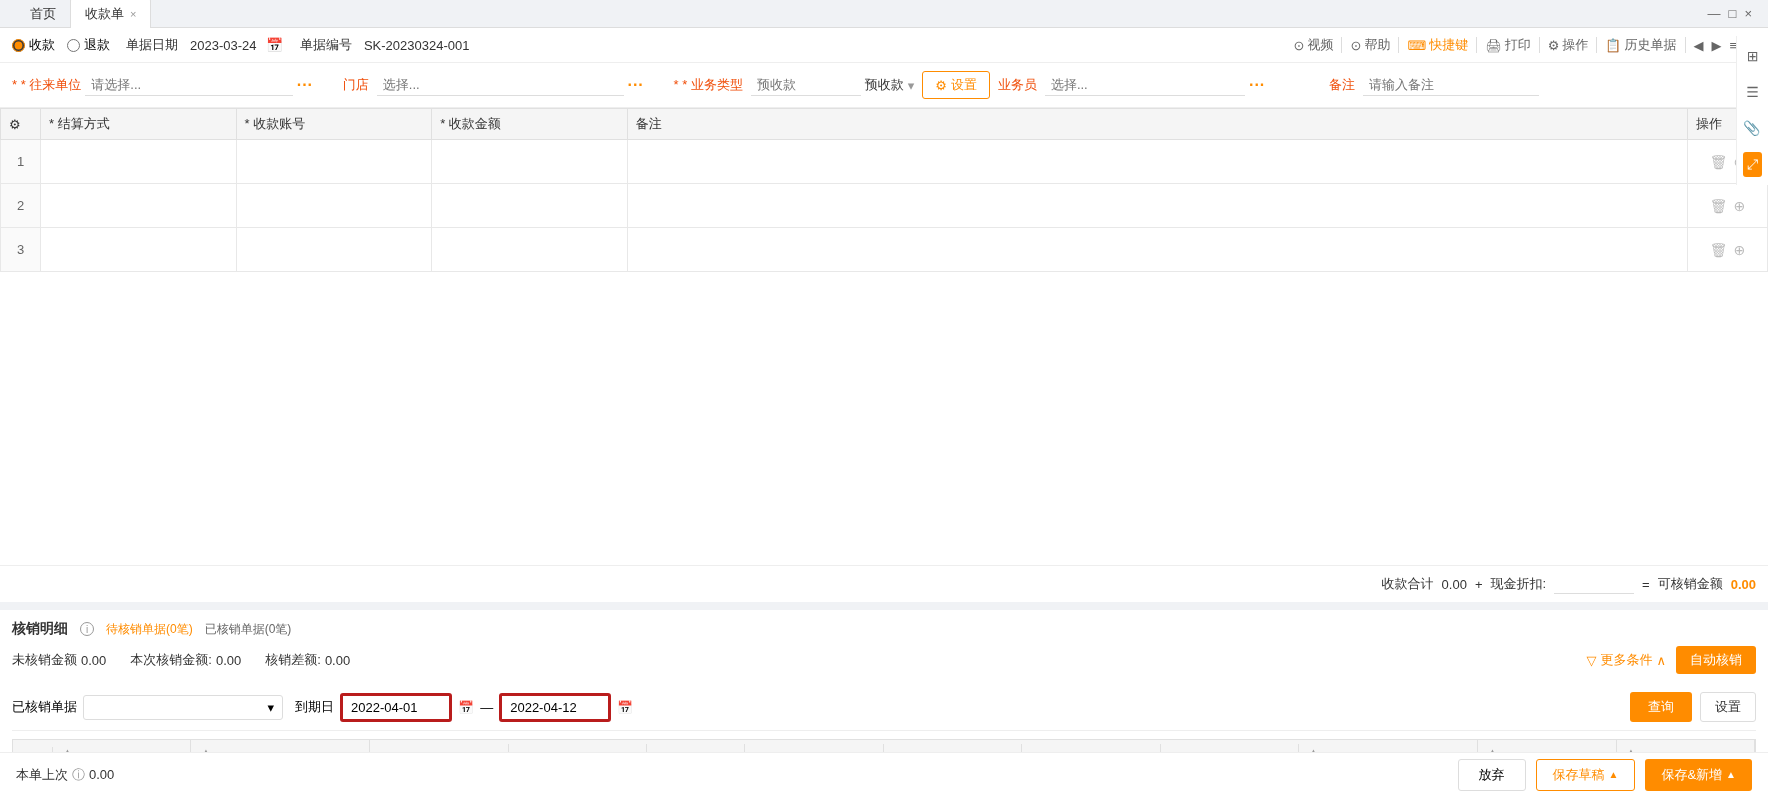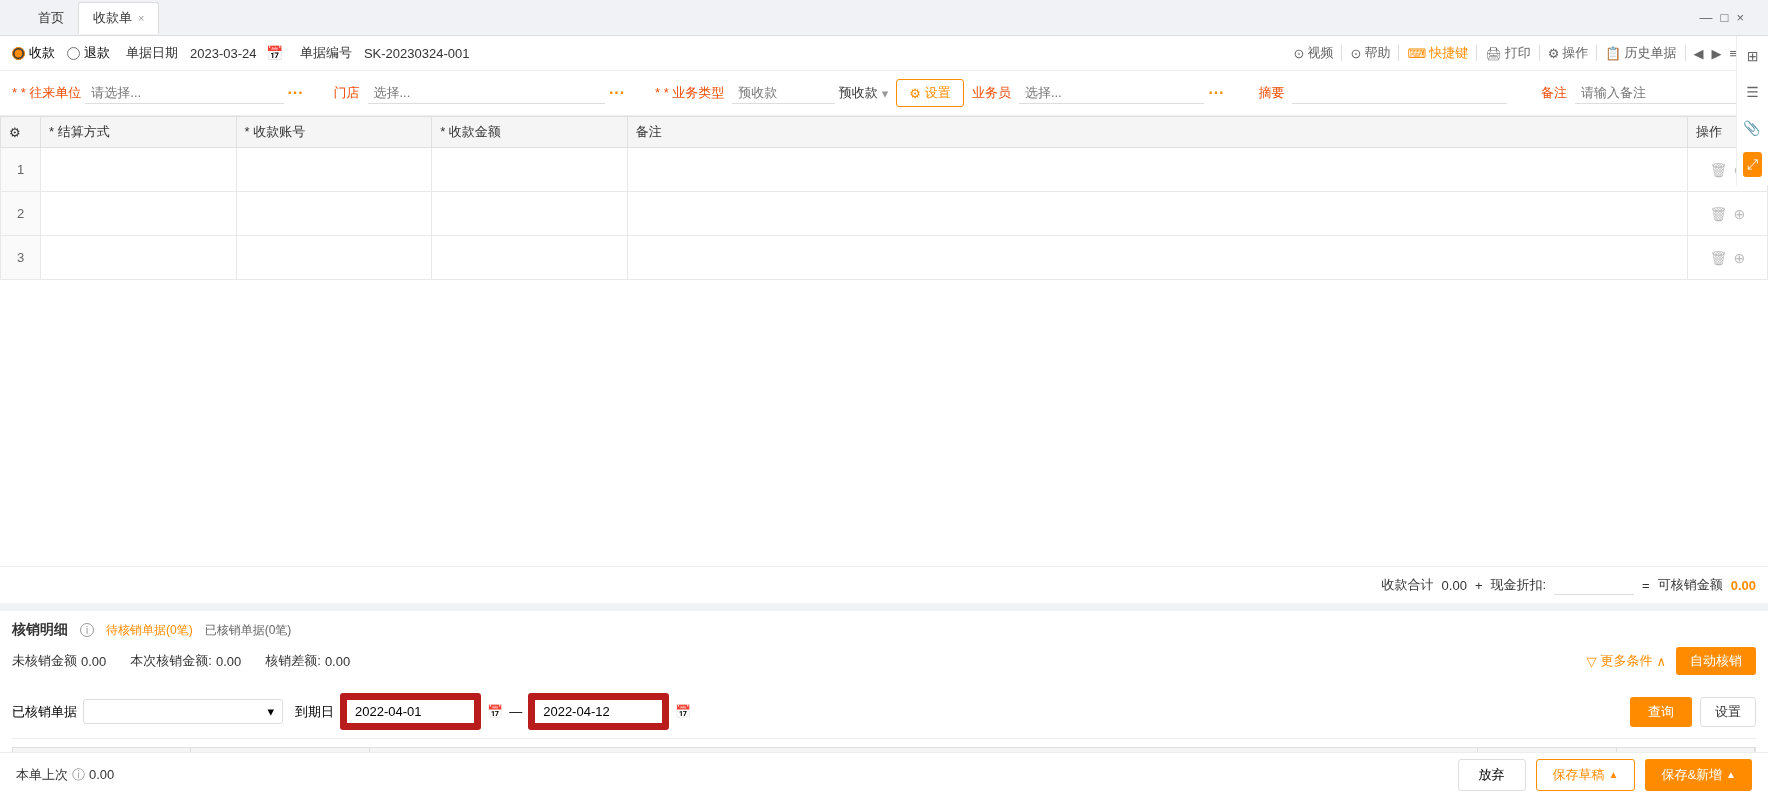--- a/index.html
+++ b/index.html
@@ -1,21 +1,21 @@
 <!DOCTYPE html>
 <html><head>
   <meta charset="utf-8">
   <style>
     * { box-sizing: border-box; margin: 0; padding: 0; font-family: 'Microsoft YaHei', Arial, sans-serif; font-size: 13px; }
     body { background: #f0f2f5; width: 1768px; min-height: 796px; overflow: hidden; }
 
     
     .tab-bar {
-      display: flex; align-items: center; background: #f0f2f5; height: 36px;
-      border-bottom: 1px solid #ddd; padding: 0 24px;
+      display: flex; align-items: center; background: #f0f2f5; height: 28px;
+      border-bottom: 1px solid #ddd; padding: 0 16px;
     }
     .tab-item {
       padding: 6px 14px; cursor: pointer; font-size: 13px; border-radius: 3px 3px 0 0;
       display: flex; align-items: center; gap: 6px;
     }
     .tab-item.home { color: #333; background: transparent; }
     .tab-item.active { background: #fff; color: #333; border: 1px solid #ddd; border-bottom: 1px solid #fff; }
     .tab-close { font-size: 11px; color: #999; cursor: pointer; }
     .tab-right-buttons { margin-left: auto; display: flex; gap: 8px; color: #666; font-size: 16px; cursor: pointer; }
 
@@ -119,21 +119,21 @@
       display: flex; align-items: center; gap: 12px; padding: 8px 0; border-bottom: 1px solid #eee; margin-bottom: 8px;
     }
     .filter-field { display: flex; align-items: center; gap: 6px; }
     .filter-select {
       border: 1px solid #ddd; padding: 4px 8px; border-radius: 3px;
       width: 200px; display: flex; align-items: center; justify-content: space-between;
       cursor: pointer;
     }
     .date-range { display: flex; align-items: center; gap: 6px; }
     .date-input {
-      border: 7px solid #b91c1c; padding: 4px 8px; border-radius: 3px; width: 141px;
+      border: 3px solid #b91c1c; padding: 4px 8px; border-radius: 3px; width: 112px;
     }
     .search-btn {
       background: #ff8c00; color: #fff; border: none; padding: 5px 18px;
       border-radius: 3px; cursor: pointer; margin-left: auto;
     }
     .setting-btn-outline {
       background: #fff; color: #333; border: 1px solid #ddd; padding: 5px 14px;
       border-radius: 3px; cursor: pointer;
     }
     .filter-right { margin-left: auto; display: flex; gap: 8px; }
@@ -304,26 +304,20 @@
 
     <div class="form-row">
       <div class="form-field" style="flex:2.5">
         <span class="label">
           <span>业务员</span>
         </span>
         <input type="text" class="placeholder-text" style="border-top: none; border-right: none; border-left: none; border-image: initial; border-bottom: 1px solid rgb(221, 221, 221); outline: none; padding: 3px 6px; flex: 1 1 0%; margin-left: 4px;" placeholder="选择...">
         <span class="dots">···</span>
       </div>
       <div class="field-sep"></div>
-      <div class="form-field" style="flex:2.5">
-        <span class="label" style="margin-left:4px">
-          <span>摘要</span>
-        </span>
-        <input type="text" style="border-top: none; border-right: none; border-left: none; border-image: initial; border-bottom: 1px solid rgb(221, 221, 221); outline: none; padding: 3px 6px; flex: 1 1 0%; margin-left: 4px;">
-      </div>
       <div class="field-sep"></div>
       <div class="form-field" style="flex:2">
         <span class="label" style="margin-left:4px">
           <span>备注</span>
         </span>
         <input type="text" class="placeholder-text" style="border-top: none; border-right: none; border-left: none; border-image: initial; border-bottom: 1px solid rgb(221, 221, 221); outline: none; padding: 3px 6px; flex: 1 1 0%; margin-left: 4px;" placeholder="请输入备注">
       </div>
       <div style="width:100px"></div>
     </div>
   </div>

